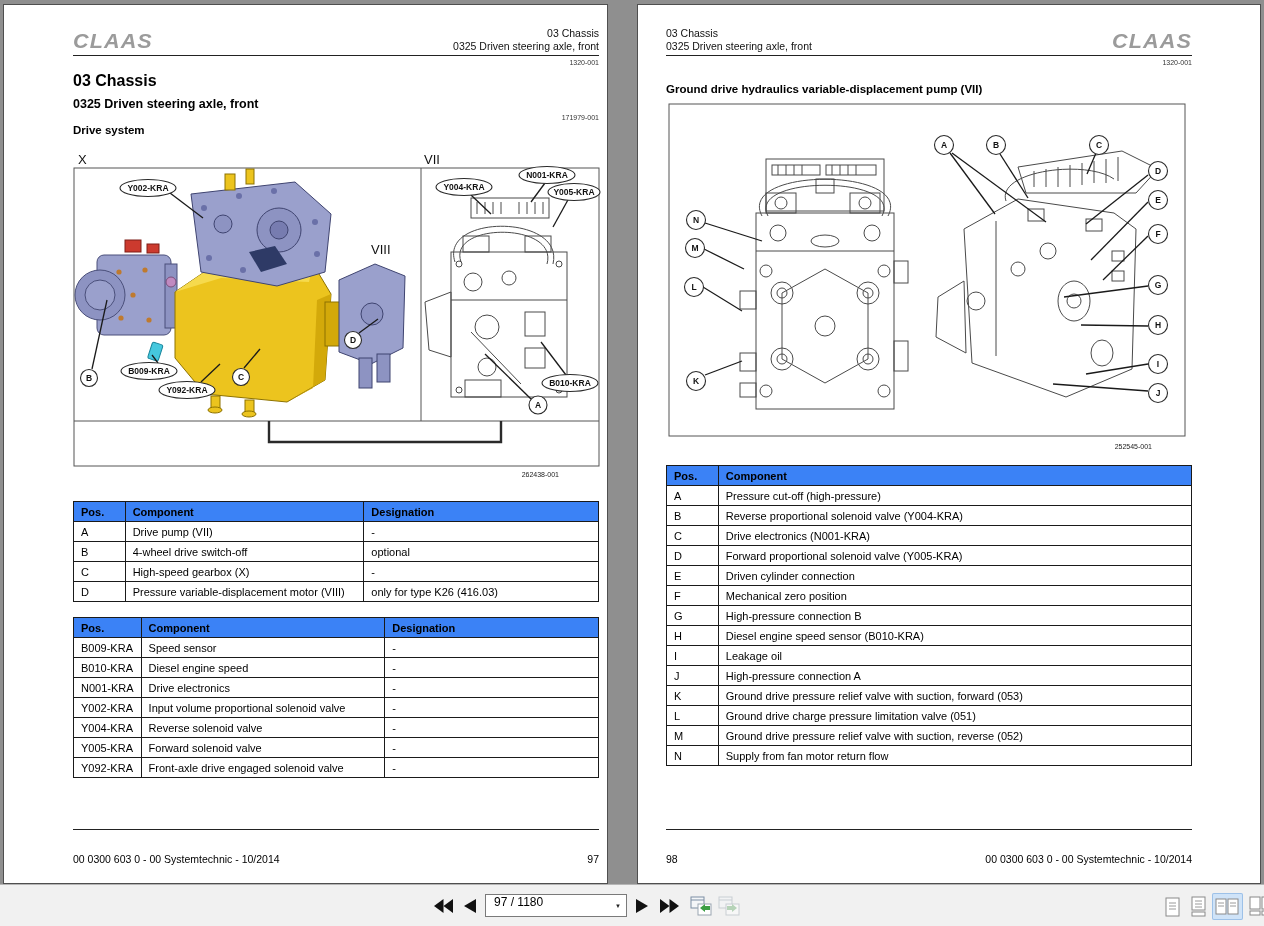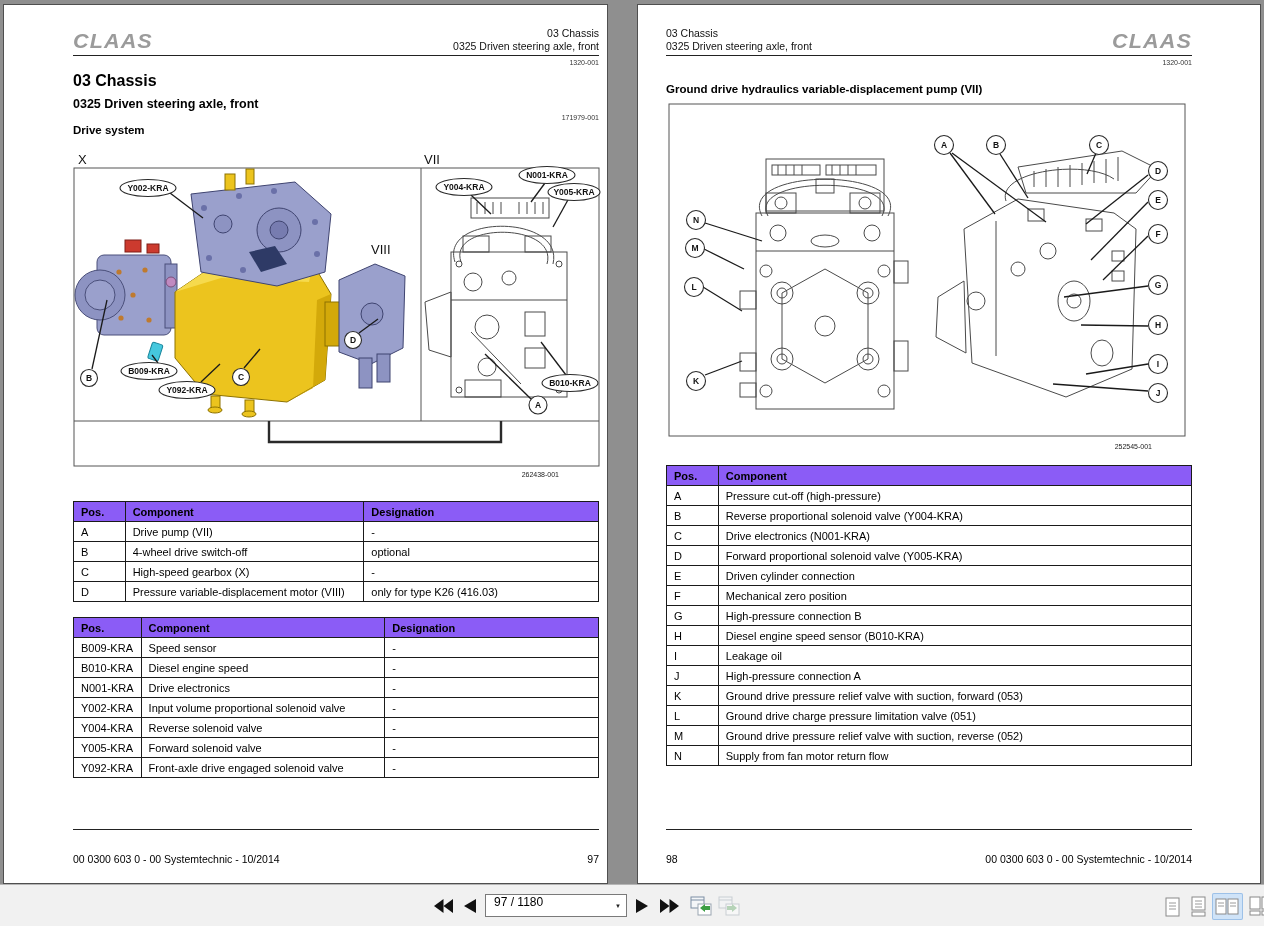--- a/index.html
+++ b/index.html
@@ -22,21 +22,21 @@
 .rtitle{font-size:11.5px;font-weight:bold;margin-top:16px}
 .fig{display:block;margin-top:16px}
 .fig2{display:block;margin-top:6px}
 .fignum{font-size:7px;color:#222;text-align:right;padding-right:40px;margin-top:2px;height:8px;line-height:8px}
 table{border-collapse:collapse;table-layout:fixed;font-size:11px}
 .t{border:1.5px solid #000}
 .t1{margin-top:22px}
 .t2{margin-top:15px}
 .t3{margin-top:14px}
 .t td{border:1px solid #1a1a1a;height:20px;padding:0 7px;vertical-align:middle;overflow:hidden;white-space:nowrap}
-.t tr.th td{background:#8b5cf6;font-weight:bold}
+.t tr.th td{background:#3b82f6;font-weight:bold}
 .pf{position:absolute;top:824px}
 .page-left .pf{left:69px;right:8px}
 .page-right .pf{left:28px;right:68px}
 .pf-rule{border-top:1.3px solid #222}
 .pf-row{display:flex;justify-content:space-between;font-size:10.5px;margin-top:23px}
 .flabel{font-size:13px;fill:#111}
 .fr{fill:none;stroke:#555;stroke-width:1}
 .bracket{fill:none;stroke:#2a2a2a;stroke-width:2.4}
 .ld{stroke:#1a1a1a;stroke-width:1.3}
 .co ellipse,.co circle{fill:#fff;stroke:#2a2a2a;stroke-width:1.1}

